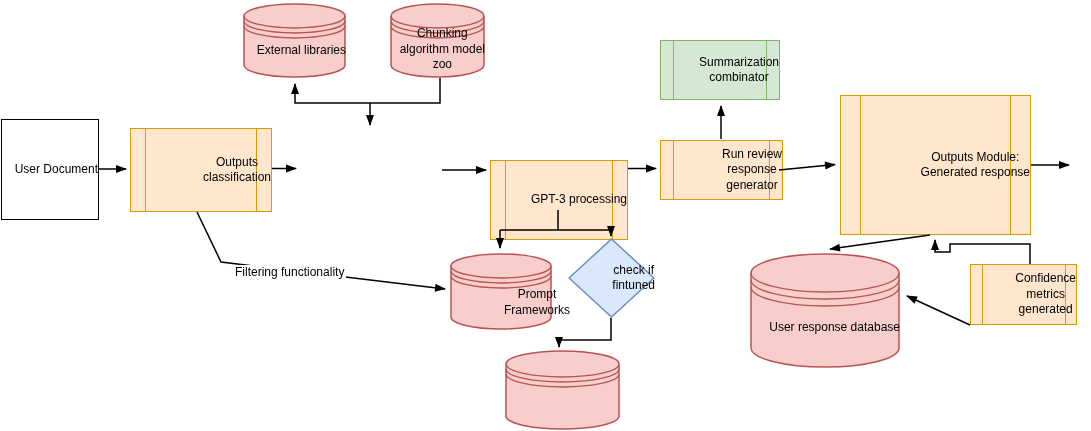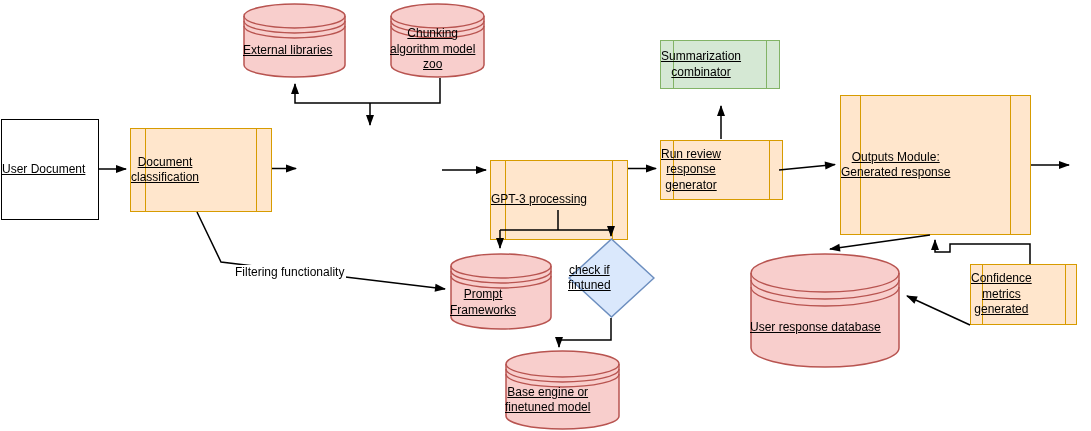--- a/index.html
+++ b/index.html
@@ -9,24 +9,23 @@
     width:1091px;height:431px;
     background:var(--canvas-bg,#ffffff);
     font-family:"Liberation Sans",sans-serif;
     font-size:12px;
     color:var(--label,#000000);
     overflow:hidden;
   }
   .node{
     position:absolute;
     box-sizing:border-box;
-    display:flex;align-items:center;justify-content:flex-start;
+    display:flex;align-items:center;justify-content:flex-end;
     text-align:center;
     line-height:1.28;
-    text-decoration:underline;
   }
   .lbl{white-space:pre-line;position:relative;z-index:2;}
   .process{
     background:var(--process-fill,#FFE6CC);
     border:1.5px solid var(--process-stroke,#D79B00);
   }
   .process .bar{
     position:absolute;top:0;bottom:0;width:0;
     border-left:1.5px solid var(--process-stroke,#D79B00);
   }
@@ -61,21 +60,21 @@
 
 <div class="canvas">
 
   <div class="node plain-rect" style="left:1px;top:119px;width:98px;height:101px;">
     <span class="lbl">User Document</span>
   </div>
 
   <div class="node process" style="left:130px;top:128px;width:142px;height:84px;">
     <span class="bar bar-l"></span>
     <span class="bar bar-r"></span>
-    <span class="lbl">Document
+    <span class="lbl">Outputs
 classification</span>
   </div>
 
 
   <div class="node process" style="left:490px;top:130px;width:138px;height:80px;margin-top:30px;">
     <span class="bar bar-l"></span>
     <span class="bar bar-r"></span>
     <span class="lbl">GPT-3 processing</span>
   </div>
 
@@ -87,21 +86,21 @@
 generator</span>
   </div>
 
   <div class="node process" style="left:840px;top:95px;width:191px;height:140px;">
     <span class="bar bar-l"></span>
     <span class="bar bar-r"></span>
     <span class="lbl">Outputs Module:
 Generated response</span>
   </div>
 
-  <div class="node process green" style="left:660px;top:40px;width:120px;height:49px;">
+  <div class="node process green" style="left:660px;top:40px;width:120px;height:60px;">
     <span class="bar bar-l"></span>
     <span class="bar bar-r"></span>
     <span class="lbl">Summarization
 combinator</span>
   </div>
 
   <div class="node process" style="left:970px;top:264px;width:107px;height:61px;">
     <span class="bar bar-l"></span>
     <span class="bar bar-r"></span>
     <span class="lbl">Confidence
@@ -142,22 +141,20 @@
 Frameworks</span>
   </div>
 
   <div class="node shape-node" style="left:505px;top:350px;width:115px;height:80px;padding-top:20px;">
     <svg width="115" height="80" viewBox="0 0 115 80">
       <path class="cyl-body" d="M1 14 L1 66 A56.5 13 0 0 0 114 66 L114 14 A56.5 13 0 0 0 1 14 Z"></path>
       <path class="cyl-ring" d="M1 14 A56.5 13 0 0 0 114 14"></path>
       <path class="cyl-ring" d="M1 19 A56.5 13 0 0 0 114 19"></path>
       <path class="cyl-ring" d="M1 24 A56.5 13 0 0 0 114 24"></path>
     </svg>
-    <span class="lbl">Base engine or
-finetuned model</span>
   </div>
 
   <div class="node shape-node" style="left:568px;top:238px;width:87px;height:80px;">
     <svg width="87" height="80" viewBox="0 0 87 80">
       <polygon class="diamond-shape" points="43.5,1 86,40 43.5,79 1,40"></polygon>
     </svg>
     <span class="lbl">check if
 fintuned</span>
   </div>
 

